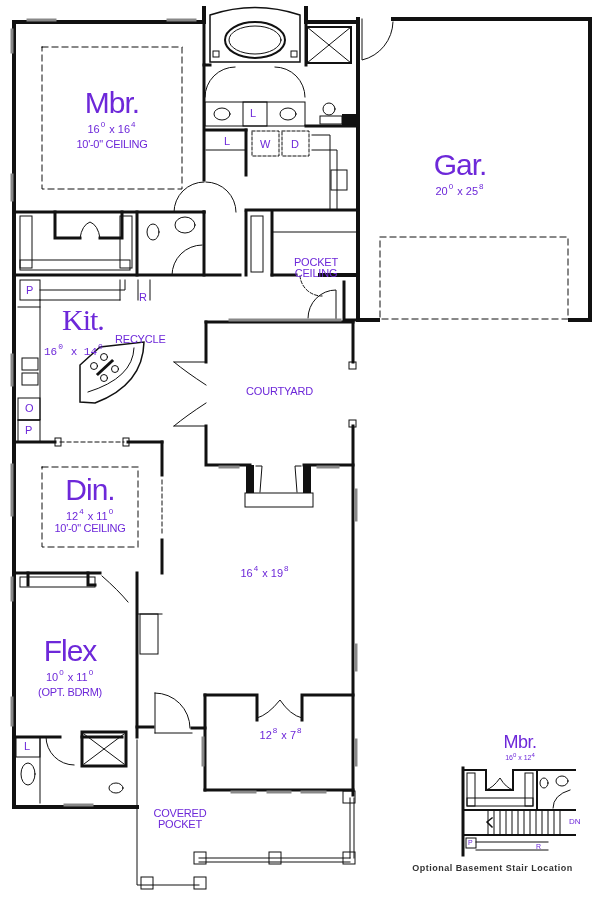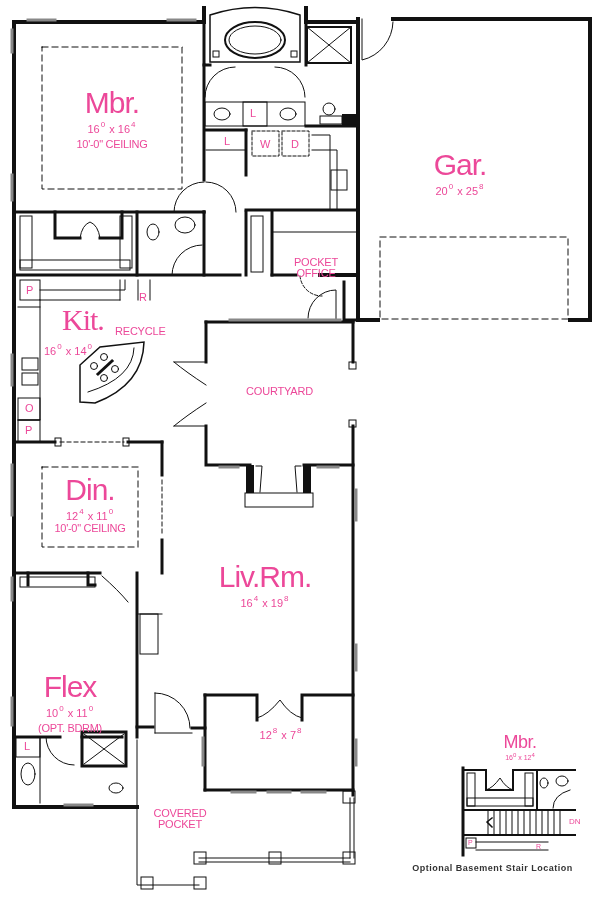--- a/index.html
+++ b/index.html
@@ -1,18 +1,18 @@
 <!DOCTYPE html>
 <html><head>
 <meta charset="utf-8">
 <style>
   html, body { margin:0; padding:0; background:#ffffff; }
   body { width:600px; height:898px; position:relative; overflow:hidden; font-family:"Liberation Sans", sans-serif; color:#111; }
   svg.plan { position:absolute; left:0; top:0; }
-  .lbl { position:absolute; text-align:center; line-height:1; white-space:nowrap; color:#ec4899; }
+  .lbl { position:absolute; text-align:center; line-height:1; white-space:nowrap; color:#6d28d9; }
   .big { font-size:30px; letter-spacing:-1px; }
   .dim { font-size:11px; margin-top:3px; }
   .dim sup { font-size:8px; vertical-align:6px; margin:0 1px; }
   .note { font-size:11px; margin-top:4px; letter-spacing:-0.3px; }
   .small { font-size:11px; letter-spacing:-0.2px; }
   .tiny { font-size:9px; }
   .caption { font-size:9px; font-weight:bold; letter-spacing:0.5px; color:#333; }
 </style>
 </head>
 <body>
@@ -278,45 +278,44 @@
   <div class="note">10'-0" CEILING</div>
 </div>
 
 <div class="lbl" style="left:410px; top:150px; width:100px;">
   <div class="big">Gar.</div>
   <div class="dim"><span>20</span><sup>0</sup> <span>x</span> <span>25</span><sup>8</sup></div>
 </div>
 
 <div class="lbl" style="left:276px; top:240px; width:80px;margin-top:17px;">
   <div class="small">POCKET</div>
-  <div class="small">OFFICE</div>
+  <div class="small">CEILING</div>
 </div>
 
 <div class="lbl" style="left:62px; top:305px;font-family:Liberation Serif, serif;">
   <div class="big">Kit.</div>
 </div>
-<div class="lbl" style="left:115px; top:322px;"><span class="small">RECYCLE</span></div>
-<div class="lbl dim" style="left:44px; top:340px;"><span>16</span><sup>0</sup> <span>x</span> <span>14</span><sup>0</sup></div>
+<div class="lbl" style="left:115px; top:330px;"><span class="small">RECYCLE</span></div>
+<div class="lbl dim" style="left:44px; top:340px;font-family:Liberation Mono, monospace;"><span>16</span><sup>0</sup> <span>x</span> <span>14</span><sup>0</sup></div>
 
 <div class="lbl" style="left:206px; top:386px; width:147px;">
   <div class="small">COURTYARD</div>
 </div>
 
 <div class="lbl" style="left:44px; top:475px; width:92px;">
   <div class="big">Din.</div>
   <div class="dim"><span>12</span><sup>4</sup> <span>x</span> <span>11</span><sup>0</sup></div>
   <div class="note" style="margin-top:1px;">10'-0" CEILING</div>
 </div>
 
 <div class="lbl" style="left:200px; top:562px; width:130px;">
-  <div class="big">Liv.Rm.</div>
   <div class="dim"><span>16</span><sup>4</sup> <span>x</span> <span>19</span><sup>8</sup></div>
 </div>
 
-<div class="lbl" style="left:20px; top:636px; width:100px;margin-top:36px;">
+<div class="lbl" style="left:20px; top:636px; width:100px;">
   <div class="big">Flex</div>
   <div class="dim"><span>10</span><sup>0</sup> <span>x</span> <span>11</span><sup>0</sup></div>
   <div class="note">(OPT. BDRM)</div>
 </div>
 
 <div class="lbl" style="left:210px; top:724px; width:142px;">
   <div class="dim"><span>12</span><sup>8</sup> <span>x</span> <span>7</span><sup>8</sup></div>
 </div>
 
 <div class="lbl" style="left:140px; top:808px; width:80px;">

